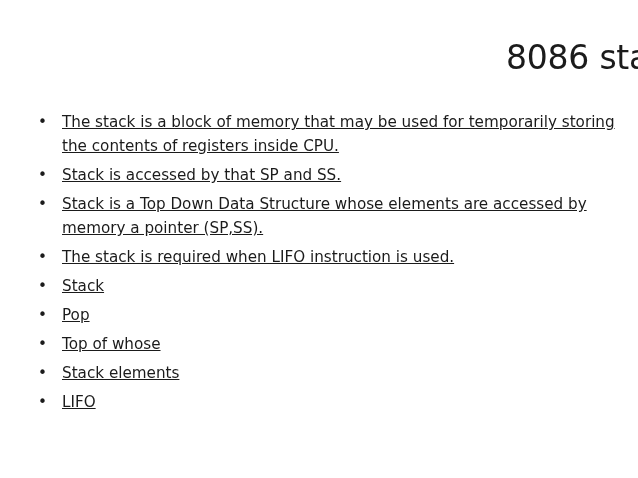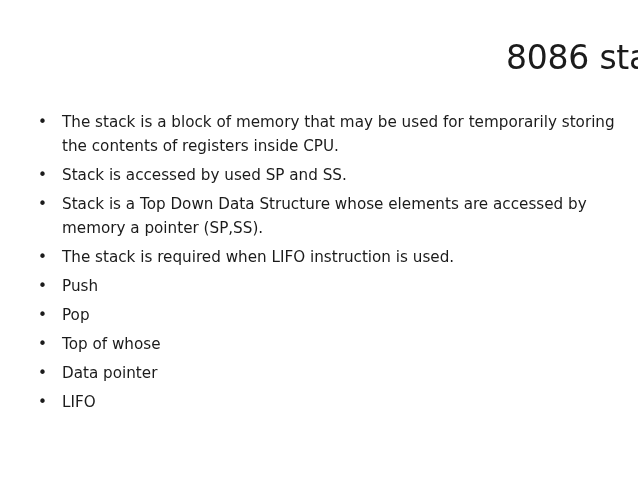--- a/index.html
+++ b/index.html
@@ -70,69 +70,70 @@
     top: 0;
     width: 10px;
     font-size: 15.2px;
     line-height: 24px;
     color: #1b1b1b;
     text-align: left;
   }
 
   .bullet-text {
     display: block;
+    text-decoration: underline;
   }
 </style>
 </head>
 <body>
 
 <div class="slide">
 
   <div class="slide-title">8086 stack</div>
 
   <ul class="bullet-list">
 
     <li class="bullet-item">
       <span class="bullet-marker">•</span>
       <span class="bullet-text">The stack is a block of memory that may be used for temporarily storing the contents of registers inside CPU.</span>
     </li>
 
     <li class="bullet-item">
       <span class="bullet-marker">•</span>
-      <span class="bullet-text">Stack is accessed by used SP and SS.</span>
+      <span class="bullet-text">Stack is accessed by that SP and SS.</span>
     </li>
 
     <li class="bullet-item">
       <span class="bullet-marker">•</span>
       <span class="bullet-text">Stack is a Top Down Data Structure whose elements are accessed by memory a pointer (SP,SS).</span>
     </li>
 
     <li class="bullet-item">
       <span class="bullet-marker">•</span>
       <span class="bullet-text">The stack is required when LIFO instruction is used.</span>
     </li>
 
     <li class="bullet-item">
       <span class="bullet-marker">•</span>
-      <span class="bullet-text">Push</span>
+      <span class="bullet-text">Stack</span>
     </li>
 
     <li class="bullet-item">
       <span class="bullet-marker">•</span>
       <span class="bullet-text">Pop</span>
     </li>
 
     <li class="bullet-item">
       <span class="bullet-marker">•</span>
       <span class="bullet-text">Top of whose</span>
     </li>
 
     <li class="bullet-item">
       <span class="bullet-marker">•</span>
-      <span class="bullet-text">Data pointer</span>
+      <span class="bullet-text">Stack elements</span>
     </li>
 
     <li class="bullet-item">
       <span class="bullet-marker">•</span>
       <span class="bullet-text">LIFO</span>
     </li>
 
   </ul>
 
 </div>

